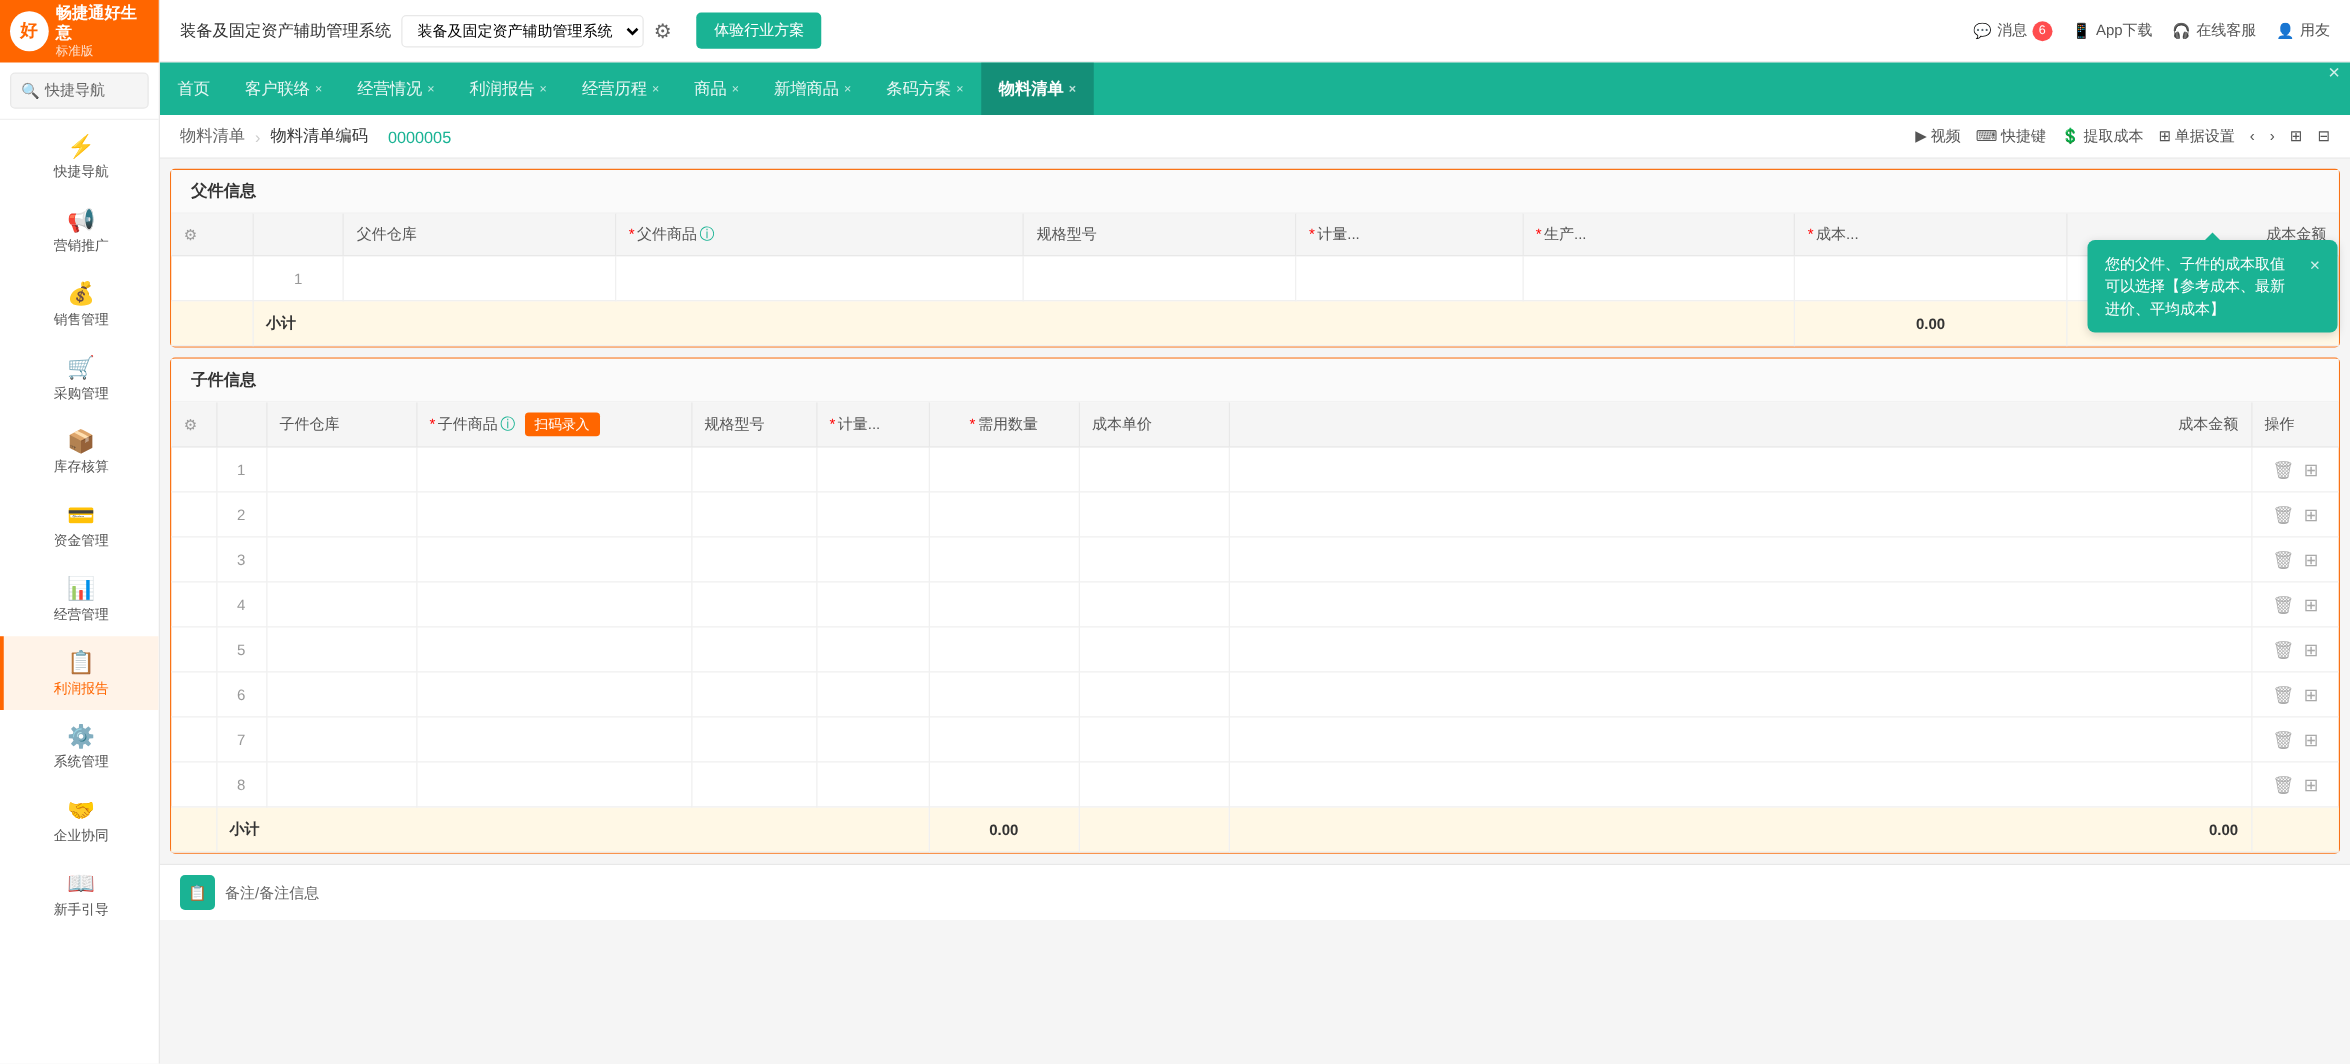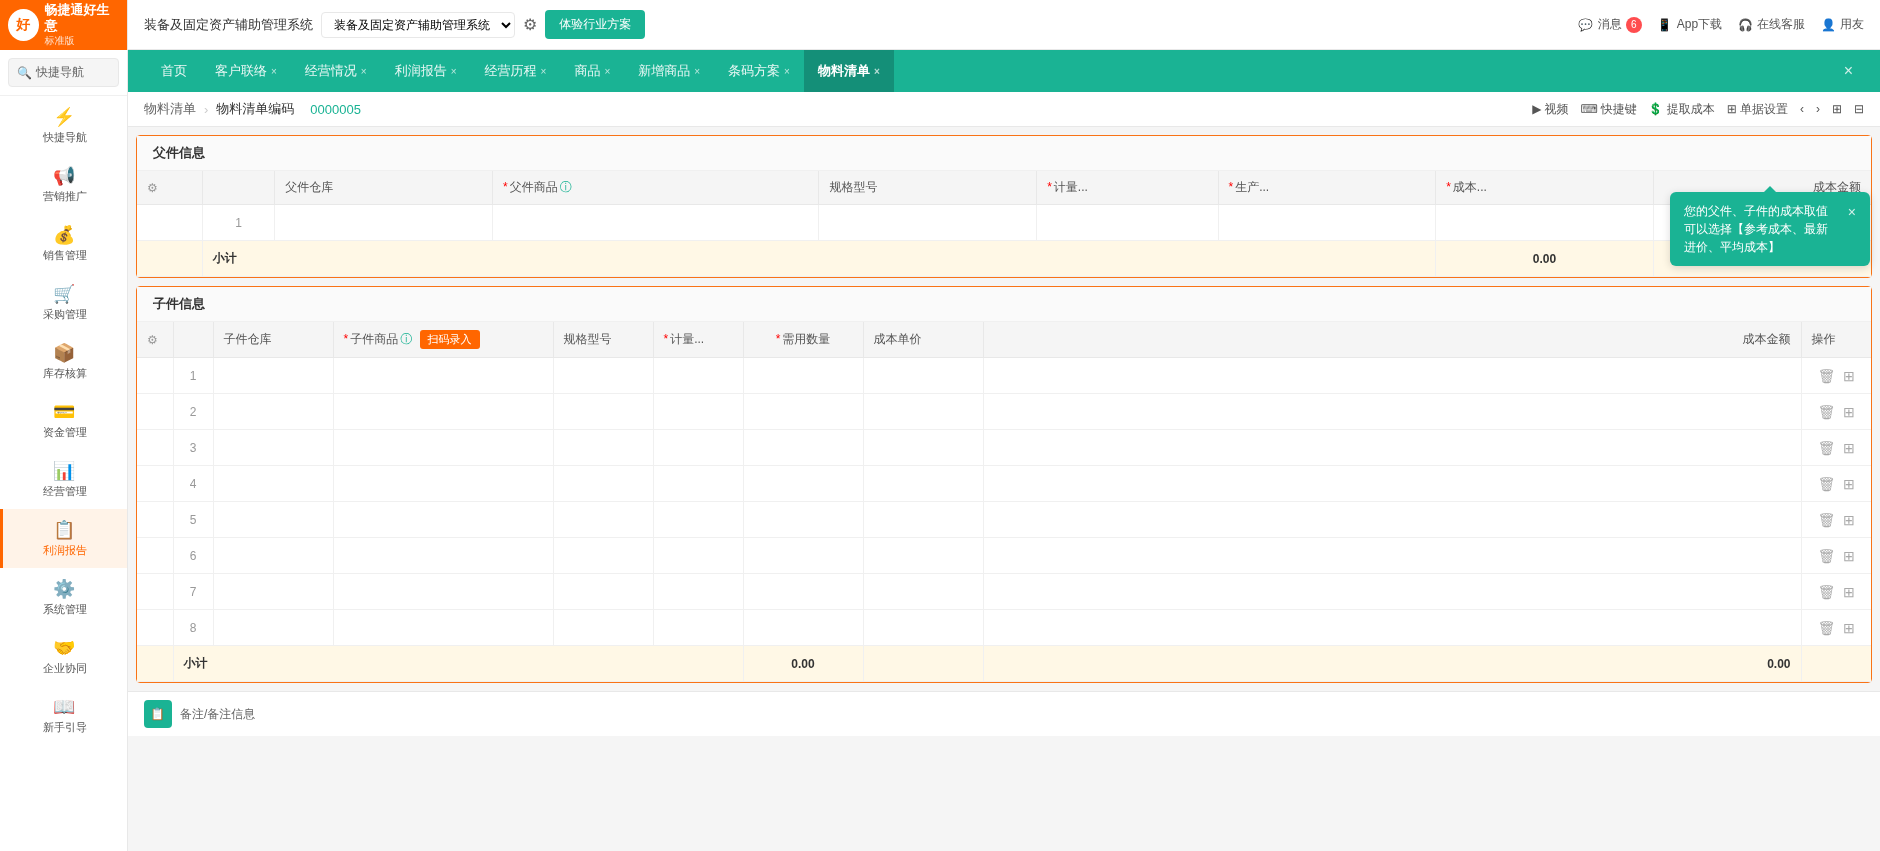--- a/index.html
+++ b/index.html
@@ -75,38 +75,39 @@
     .topbar-dropdown { padding: 4px 8px; border: 1px solid #e8e8e8; border-radius: 4px; background: white; cursor: pointer; font-size: 12px; }
     .topbar-settings { color: #666; cursor: pointer; font-size: 16px; }
     .experience-btn {
       background: #1ab394;
       color: white;
       border: none;
       padding: 6px 14px;
       border-radius: 4px;
       cursor: pointer;
       font-size: 12px;
+      margin-left: 12px;
     }
     .topbar-right { display: flex; align-items: center; gap: 16px; color: #555; font-size: 12px; }
     .topbar-right-item { display: flex; align-items: center; gap: 4px; cursor: pointer; }
     .badge {
       background: #ff4d4f;
       color: white;
       border-radius: 50%;
       width: 16px; height: 16px;
       display: flex; align-items: center; justify-content: center;
       font-size: 10px;
     }
 
     
     .nav-tabs {
       background: #1ab394;
-      display: flex; align-items: center;
+      display: flex; 
       height: 42px;
-      padding: 0 19px;
+      padding: 0 0;
       overflow: hidden;
     }
     .nav-tab {
       padding: 0 14px;
       height: 42px;
       display: flex; align-items: center;
       color: rgba(255,255,255,0.9);
       cursor: pointer;
       font-size: 13px;
       white-space: nowrap;

